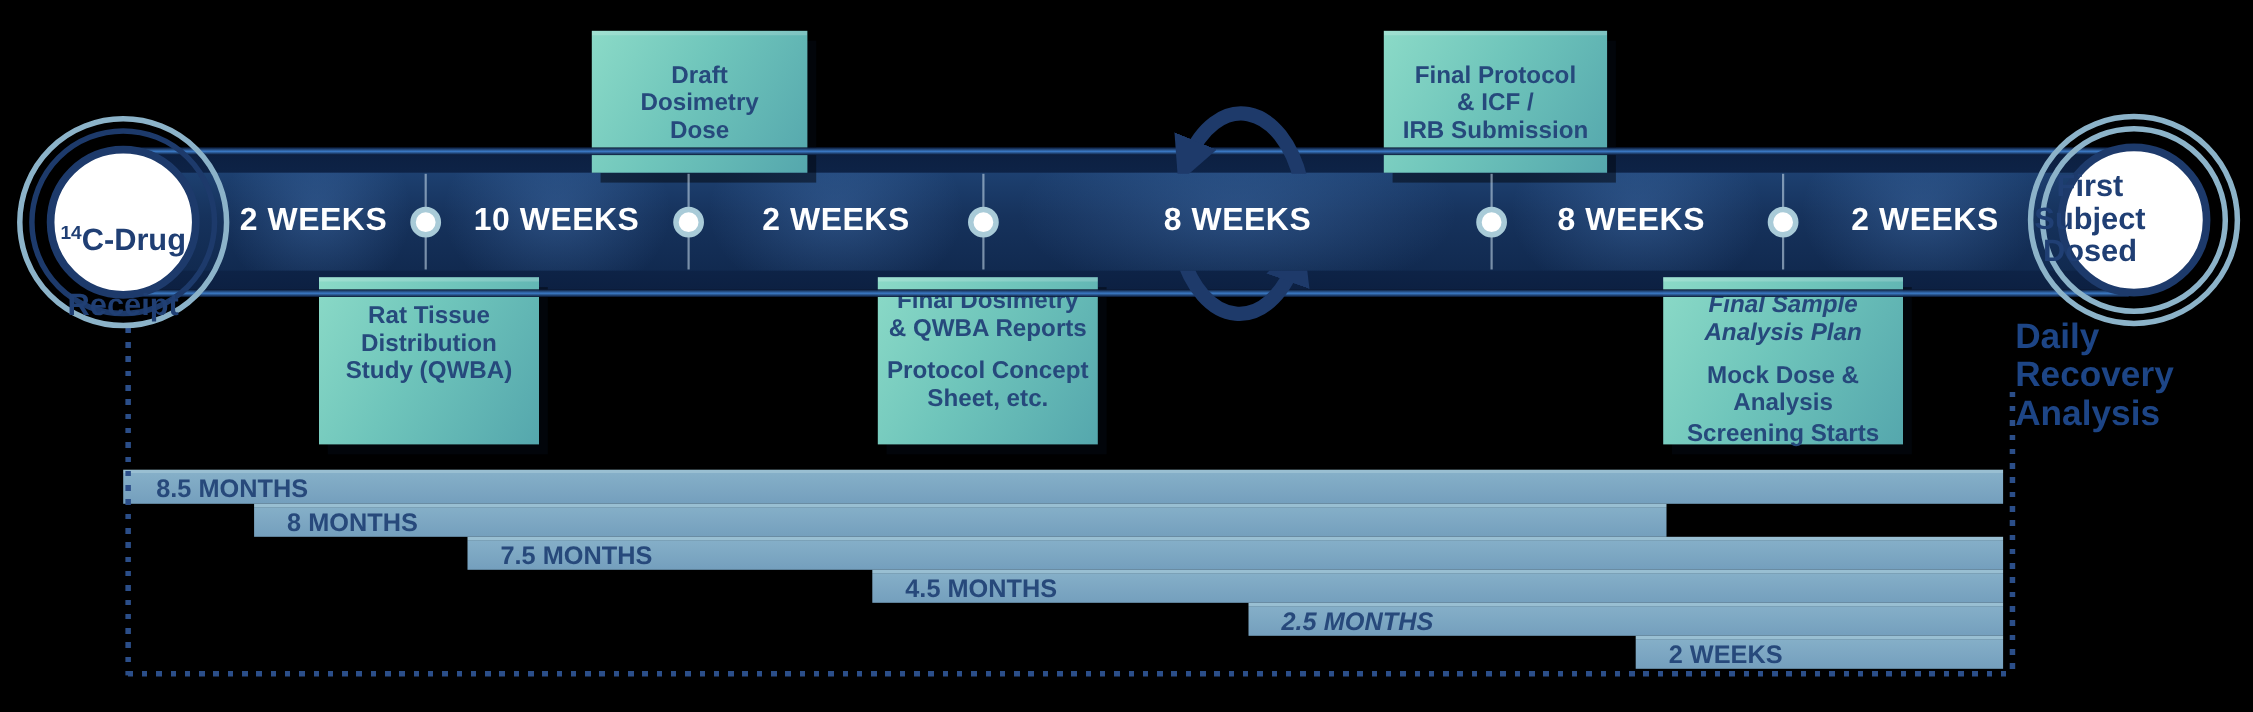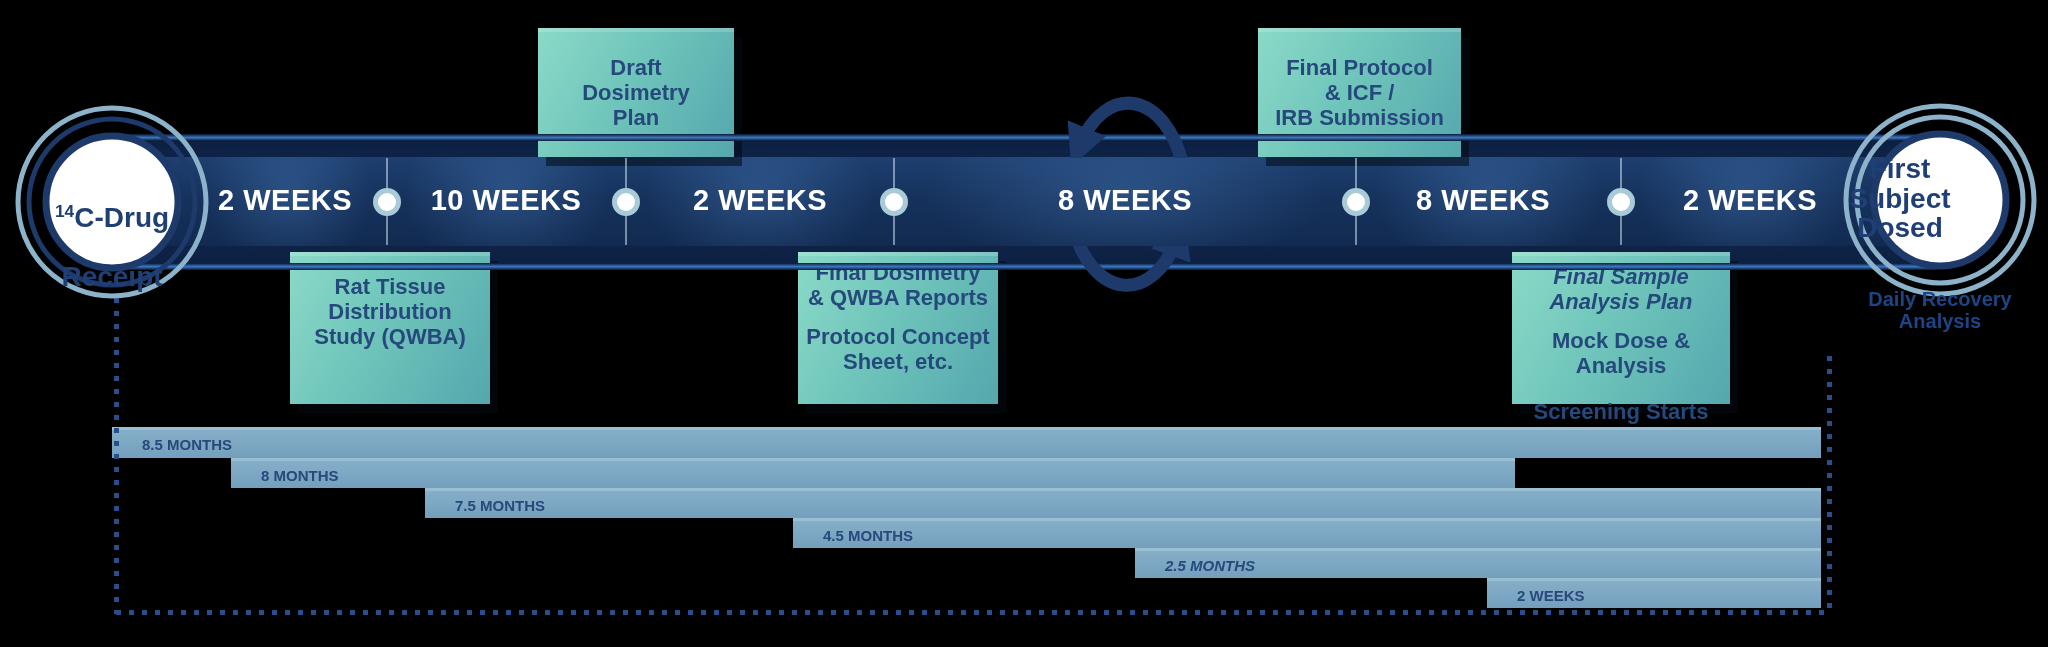--- a/index.html
+++ b/index.html
@@ -30,27 +30,27 @@
     background:linear-gradient(120deg,#8bdac7 0%,#6fc5bb 45%,#55a7ad 100%);
     box-shadow:8px 9px 0 rgba(4,10,18,0.55), inset 0 4px 0 rgba(255,255,255,0.18);
     display:flex;flex-direction:column;align-items:center;}
   .box .para{white-space:pre-line;width:100%;}
   .box-above{top:28px;height:129px;justify-content:center;}
   .box-below{top:252px;height:152px;}
   
   .node{position:absolute;z-index:8;}
   .node-text{position:absolute;z-index:9;text-align:center;color:#203f74;font-size:28px;line-height:1.06;white-space:pre-line;}
   sup{font-size:0.62em;}
-  .end-note{position:absolute;left:1832px;top:288px;width:216px;text-align:center;z-index:9;
-    color:#1d4586;font-size:20px;line-height:1.1;white-space:pre-line;}
+  .end-note{position:absolute;left:1832px;top:288px;width:216px;text-align:left;z-index:9;
+    color:#1d4586;font-size:32px;line-height:1.1;white-space:pre-line;}
   
   .dbar{position:absolute;z-index:2;background:linear-gradient(180deg,#85afc8 0%,#749fbd 100%);
     border-top:3px solid #99bfd2;box-sizing:border-box;}
   .dbar .dlabel{position:absolute;left:30px;top:50%;transform:translateY(-50%);
-    color:#27497b;font-size:15px;white-space:nowrap;}
+    color:#27497b;font-size:23px;white-space:nowrap;}
   
   .dot-v{position:absolute;width:5px;z-index:2;
     background:repeating-linear-gradient(to bottom,#2b4e89 0 5px,transparent 5px 13px);}
   .dot-h{position:absolute;height:5px;z-index:2;
     background:repeating-linear-gradient(to right,#2b4e89 0 5px,transparent 5px 13px);}
   .cycle{position:absolute;left:1053px;top:88px;z-index:6;}
 </style>
 </head>
 <body>
 
@@ -97,21 +97,21 @@
   <div class="marker-line" style="left:1621px;"></div>
   <div class="marker-dot" style="left:387px;"></div>
   <div class="marker-dot" style="left:626px;"></div>
   <div class="marker-dot" style="left:894px;"></div>
   <div class="marker-dot" style="left:1356px;"></div>
   <div class="marker-dot" style="left:1621px;"></div>
 
   <div class="box box-above" style="left:538px;width:196px;">
     <div class="para">Draft
 Dosimetry
-Plan</div>
+Dose</div>
   </div>
   <div class="box box-above" style="left:1258px;width:203px;">
     <div class="para">Final Protocol
 &amp; ICF /
 IRB Submission</div>
   </div>
 
   <div class="box box-below" style="left:290px;width:200px;padding-top:22px;box-sizing:border-box;">
     <div class="para">Rat Tissue
 Distribution
@@ -119,21 +119,21 @@
   </div>
   <div class="box box-below" style="left:798px;width:200px;padding-top:8px;box-sizing:border-box;">
     <div class="para" style="margin-bottom:14px;">Final Dosimetry
 &amp; QWBA Reports</div>
     <div class="para">Protocol Concept
 Sheet, etc.</div>
   </div>
   <div class="box box-below" style="left:1512px;width:218px;padding-top:12px;box-sizing:border-box;">
     <div class="para" style="margin-bottom:14px;font-style:italic;">Final Sample
 Analysis Plan</div>
-    <div class="para" style="margin-bottom:21px;">Mock Dose &amp; Analysis</div>
+    <div class="para" style="margin-bottom:3px;">Mock Dose &amp; Analysis</div>
     <div class="para">Screening Starts</div>
   </div>
 
   <svg class="node" style="left:12px;top:102px;" width="200" height="200" viewBox="0 0 200 200">
     <circle cx="100" cy="100" r="94" fill="none" stroke="#8cb3c9" stroke-width="5"></circle>
     <circle cx="100" cy="100" r="83" fill="none" stroke="#1d3a6b" stroke-width="5"></circle>
     <circle cx="100" cy="100" r="66" fill="#ffffff" stroke="#1d3a6b" stroke-width="7"></circle>
   </svg>
   <div class="node-text" style="left:22px;top:172px;width:180px;">
     <sup>14</sup><span>C-Drug</span><br>

